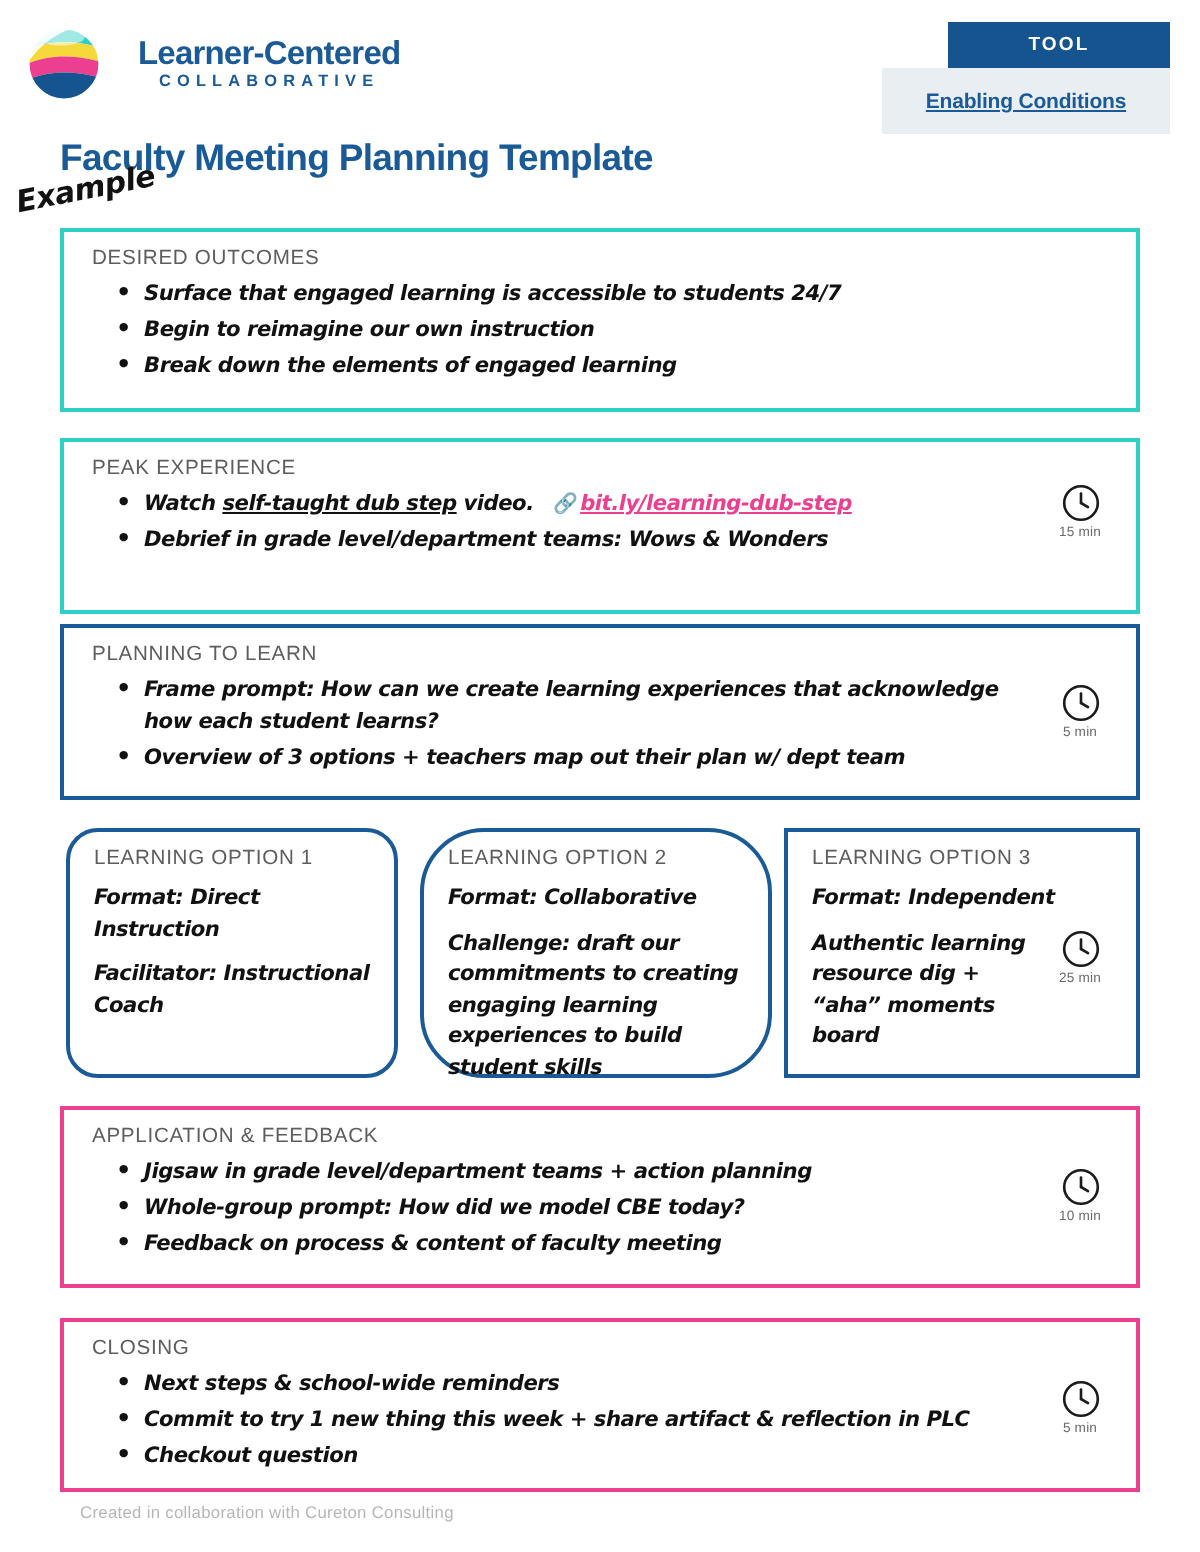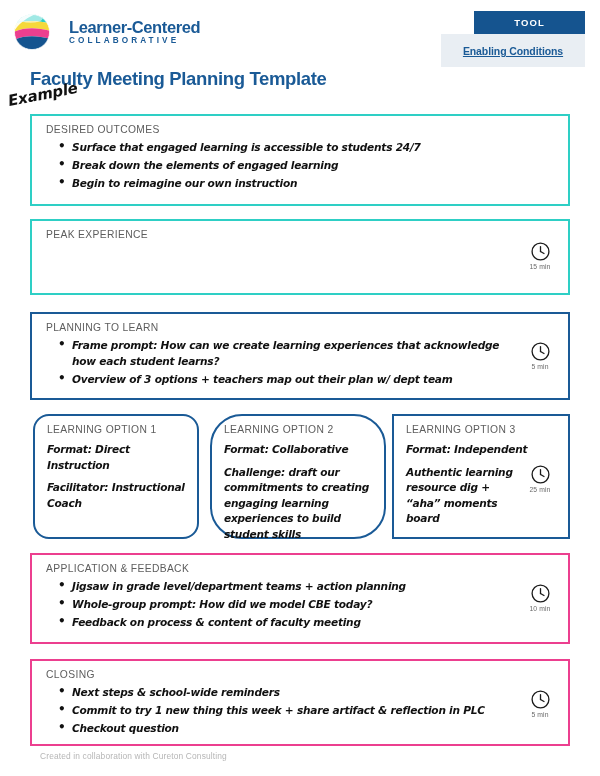--- a/index.html
+++ b/index.html
@@ -41,20 +41,21 @@
     font-weight: bold;
     color: #1a5a96;
     letter-spacing: -0.4px;
   }
   .logo-sub {
     font-size: 8.2px;
     font-weight: bold;
     color: #1a5a96;
     letter-spacing: 3.1px;
     margin-top: 2px;
+    text-align: center;
   }
 
   .tool-box {
     position: absolute;
     right: 15px;
     top: 11px;
     width: 144px;
   }
   .tool-head {
     background: #15548f;
@@ -230,27 +231,31 @@
   </div>
 </div>
 
 <div class="page-title">Faculty Meeting Planning Template</div>
 <div class="example-stamp">Example</div>
 
 <div class="card" style="left:30px; top:114px; width:540px; height:92px; border-width:2.5px; border-color:#2ecfc5; padding:8px 14px;">
   <div class="card-label">DESIRED OUTCOMES</div>
   <ul class="items hand">
     <li>Surface that engaged learning is accessible to students 24/7</li>
+    <li>Begin to reimagine our own instruction</li>
     <li>Break down the elements of engaged learning</li>
-    <li>Begin to reimagine our own instruction</li>
-  </ul>
-</div>
-
-<div class="card" style="left:30px; top:219px; width:540px; height:76px; border-width:2.5px; border-color:#2ecfc5; padding:8px 14px;">
+  </ul>
+</div>
+
+<div class="card" style="left:30px; top:219px; width:540px; height:88px; border-width:2.5px; border-color:#2ecfc5; padding:8px 14px;">
   <div class="card-label">PEAK EXPERIENCE</div>
+  <ul class="items hand">
+    <li><span>Watch </span><span class="u">self-taught dub step</span><span> video.</span><span class="chain">🔗</span><span class="link-pill">bit.ly/learning-dub-step</span></li>
+    <li>Debrief in grade level/department teams: Wows &amp; Wonders</li>
+  </ul>
   <div class="clock" style="right:6px; top:20px;">
     <svg width="21" height="21" viewBox="0 0 24 24">
       <circle cx="12" cy="12" r="9.6" fill="none" stroke="#1b1b1b" stroke-width="1.5"></circle>
       <line x1="12" y1="12" x2="12" y2="6.6" stroke="#1b1b1b" stroke-width="1.5" stroke-linecap="round"></line>
       <line x1="12" y1="12" x2="16" y2="14.3" stroke="#1b1b1b" stroke-width="1.5" stroke-linecap="round"></line>
     </svg>
     <div class="mins">15 min</div>
   </div>
 </div>
 

